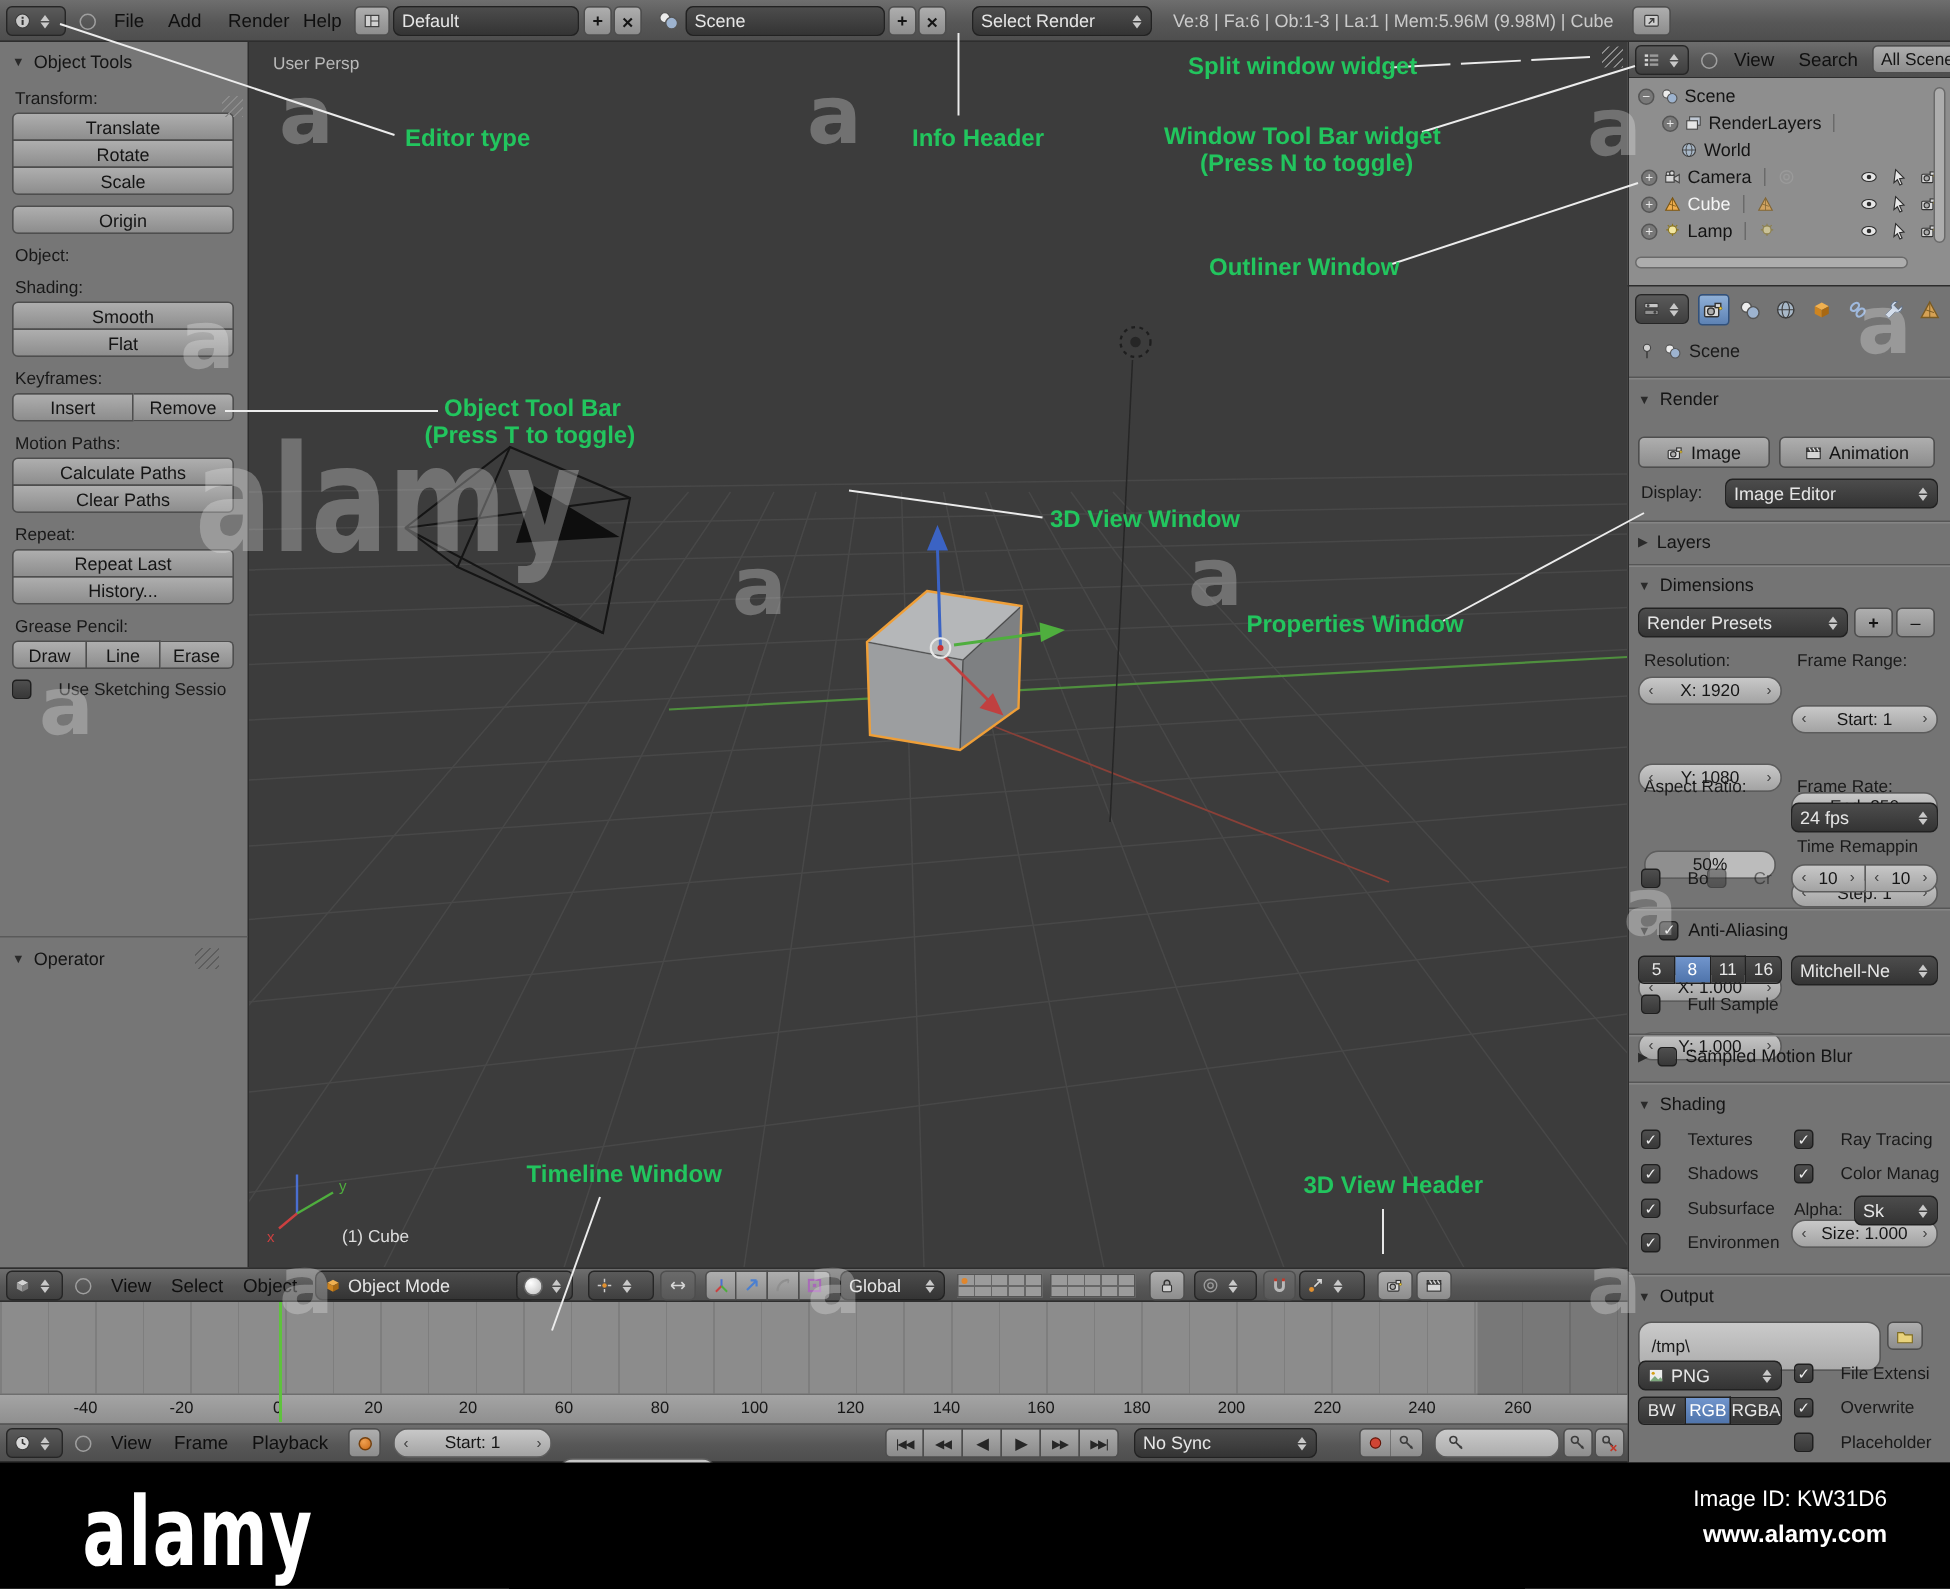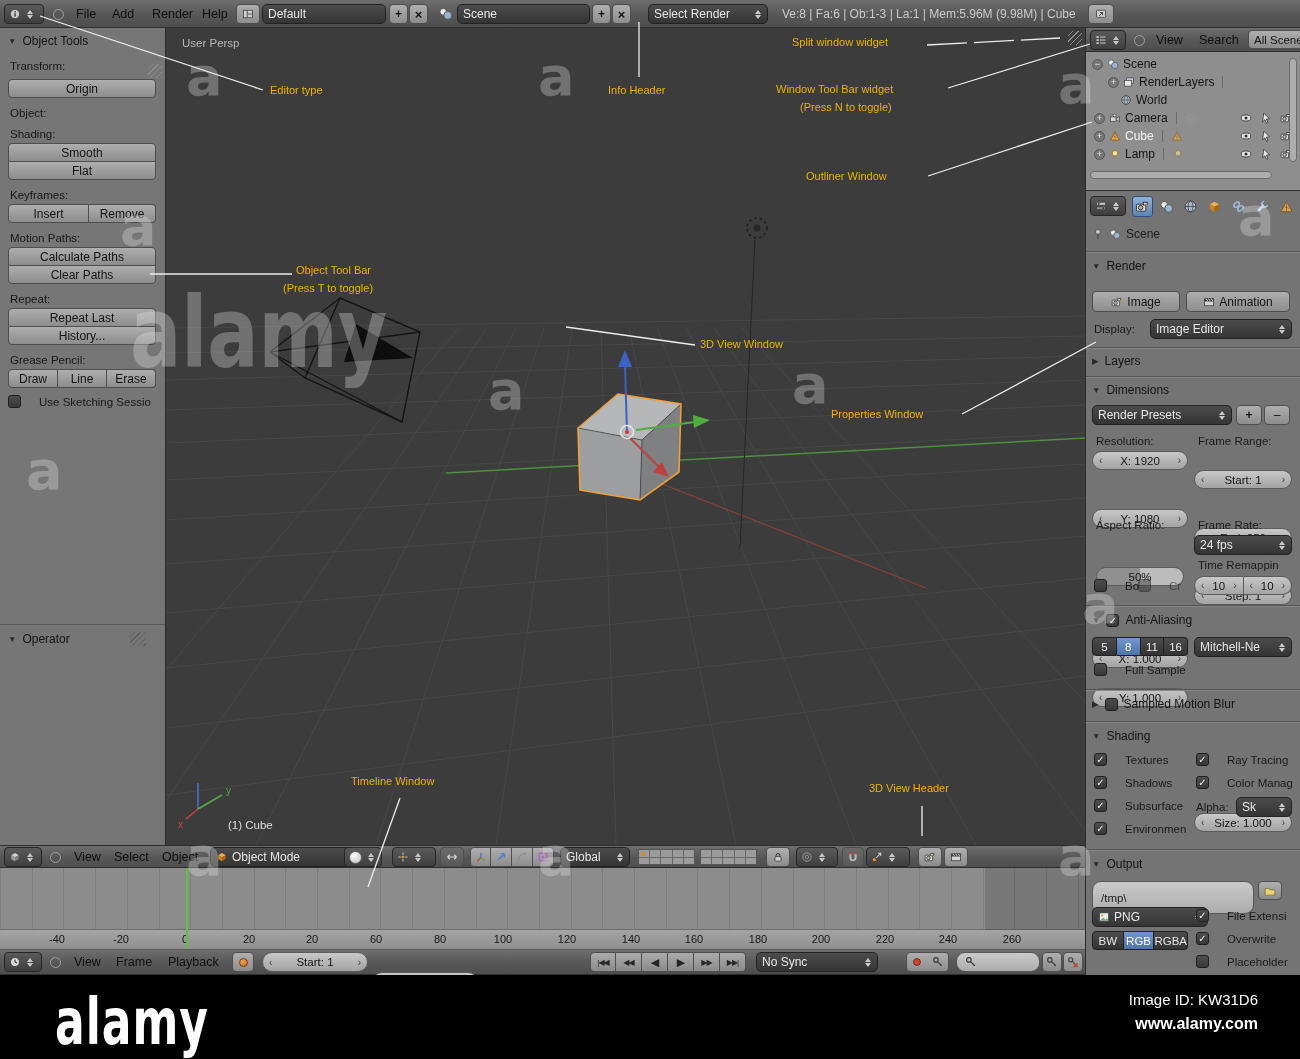--- a/index.html
+++ b/index.html
@@ -68,21 +68,21 @@
   .pb{width:26px;height:20px;border:1px solid #4e4e4e;border-left:none;background:linear-gradient(#ababab,#8b8b8b);
       display:flex;align-items:center;justify-content:center}
   .pb:first-child{border-left:1px solid #4e4e4e;border-radius:4px 0 0 4px}
   .pb:last-child{border-radius:0 4px 4px 0}
   .pb::after{font-size:8px;color:#262626;letter-spacing:-1px}
   .pb1::after{content:"|◀◀"} .pb2::after{content:"◀◀"}
   .pb3::after{content:"◀";font-size:11px} .pb4::after{content:"▶";font-size:11px}
   .pb5::after{content:"▶▶"} .pb6::after{content:"▶▶|"}
   .plus::after{content:"+";font-weight:bold}
   .xg::after{content:"×";font-weight:bold;font-size:13px}
-  .ann{position:absolute;color:#eab308;font-weight:normal;font-size:11px;white-space:nowrap;z-index:61}
+  .ann{position:absolute;color:#22c55e;font-weight:bold;font-size:16px;white-space:nowrap;z-index:61}
   .wm{position:absolute;color:rgba(240,240,240,.30);font-weight:bold;z-index:55;pointer-events:none;
       font-family:"DejaVu Sans",sans-serif;line-height:1}
   .shlab{font-size:11.5px;color:#181818;margin:9px 0 3px 2px}
   .stack .btnl{border-radius:0;margin-top:-1px}
   .stack .btnl:first-child{border-radius:4px 4px 0 0;margin-top:0}
   .stack .btnl:last-child{border-radius:0 0 4px 4px}
 </style>
 </head>
 <body>
 
@@ -295,20 +295,25 @@
     </div>
   </div>
 
   <div class="abs" style="left:0;top:28px;width:166px;height:817px;background:#767676;border-right:1px solid #2c2c2c;padding:6px 9px 0 8px">
     <div class="ph" style="margin-bottom:12px">
       <span>Object Tools</span>
     </div>
     <div class="abs grip" style="right:3px;top:36px;width:14px;height:14px"></div>
 
     <div class="shlab">Transform:</div>
+    <div class="stack">
+      <div class="btnl">Translate</div>
+      <div class="btnl">Rotate</div>
+      <div class="btnl">Scale</div>
+    </div>
     <div class="btnl" style="margin-top:7px">Origin</div>
 
     <div class="shlab">Object:</div>
 
     <div class="shlab">Shading:</div>
     <div class="stack">
       <div class="btnl">Smooth</div>
       <div class="btnl">Flat</div>
     </div>
 
@@ -707,21 +712,21 @@
       <span>Output</span>
     </div>
     <div class="abs field" style="left:6px;top:690px;width:162px">
       <span>/tmp\</span>
     </div>
     <div class="abs btnl" style="left:172px;top:690px;width:24px;height:19px">
       <svg class="i12">
           <use href="#s-folder"></use>
         </svg>
     </div>
-    <div class="abs ddark" style="left:6px;top:716px;width:116px">
+    <div class="abs ddark" style="left:6px;top:716px;width:96px">
       <svg class="i12">
           <use href="#s-imgf"></use>
         </svg>
       <span class="lbl">PNG</span>
       <span class="ud"></span>
     </div>
     <div class="abs cbrow" style="left:110px;top:718px">
       <span class="cb on"></span>
       <span class="lab">File Extensi</span>
     </div>

